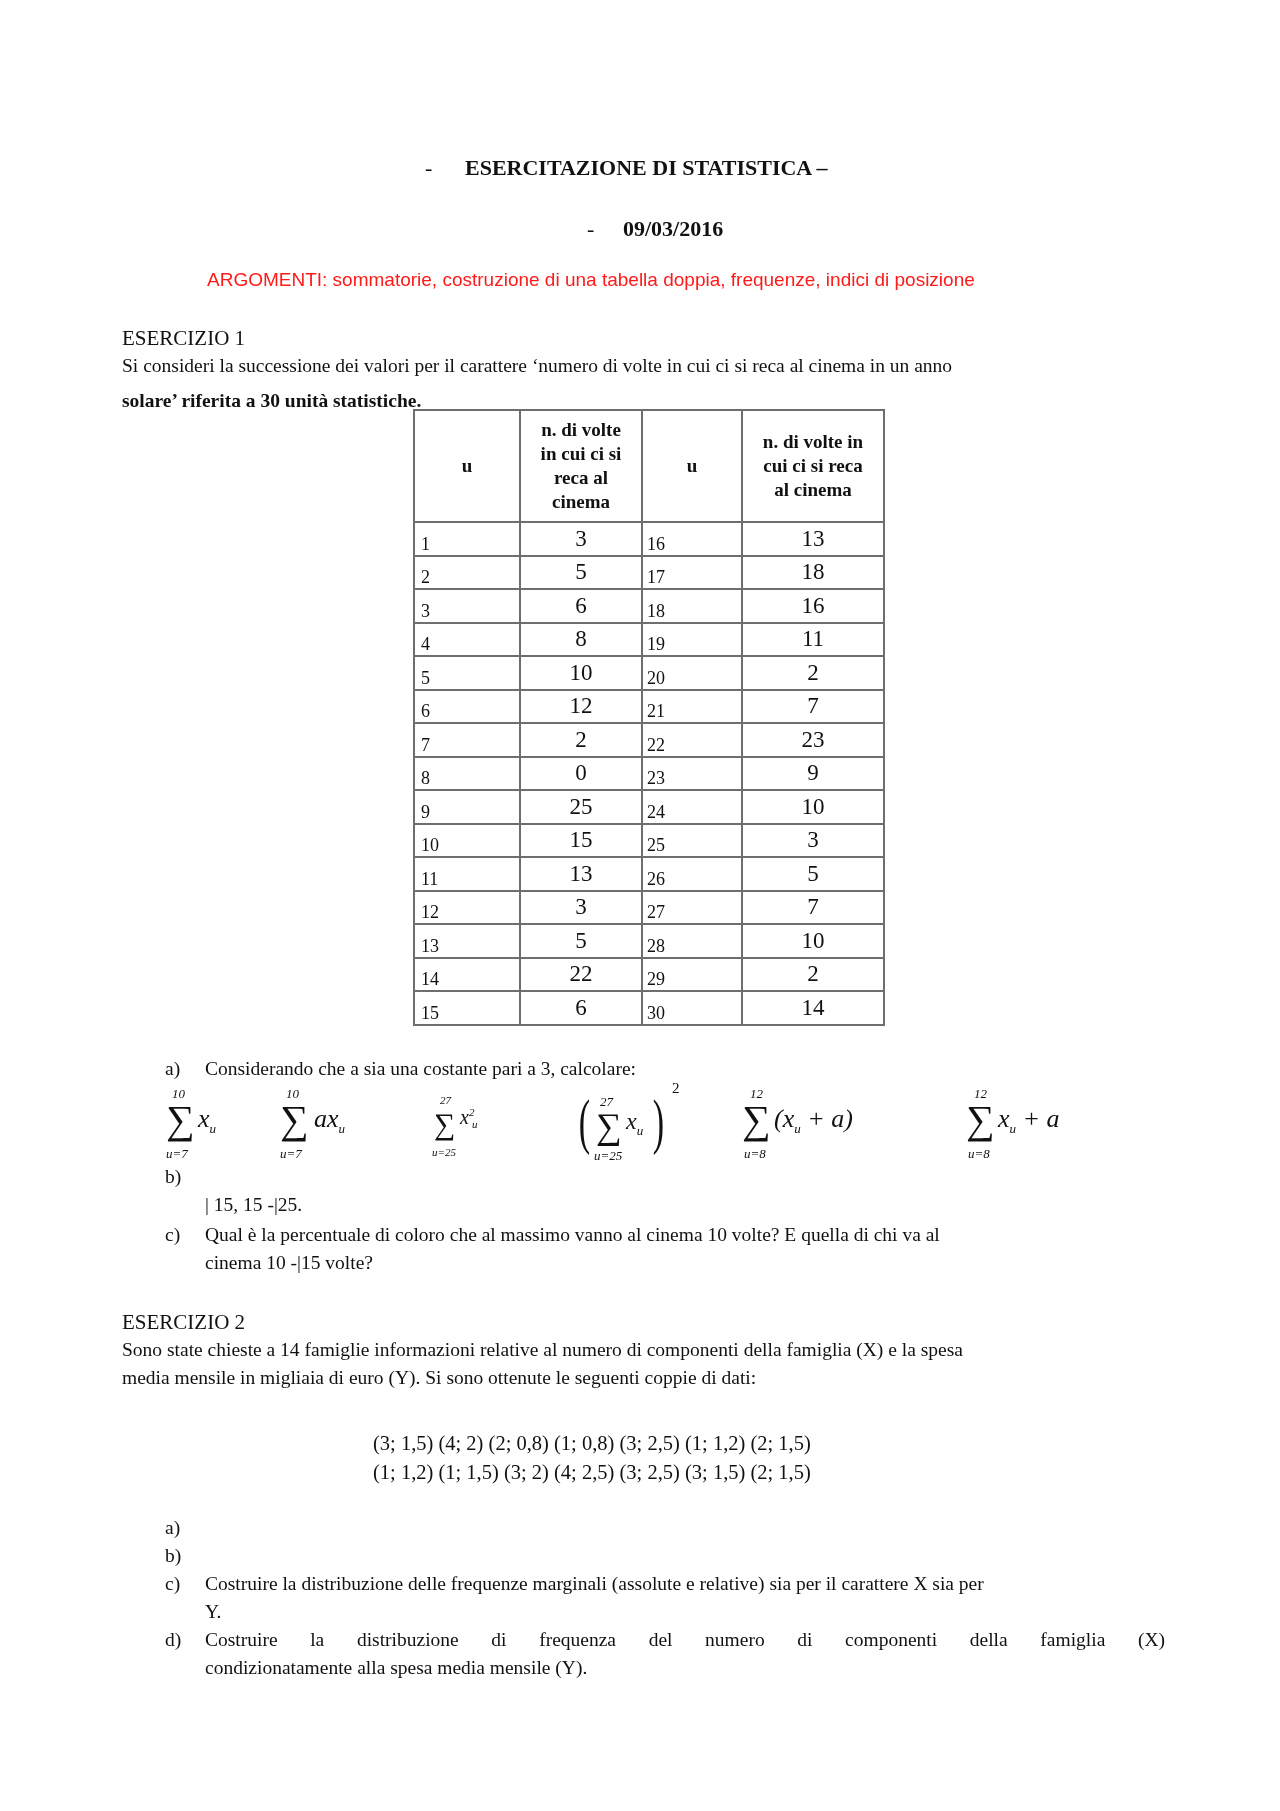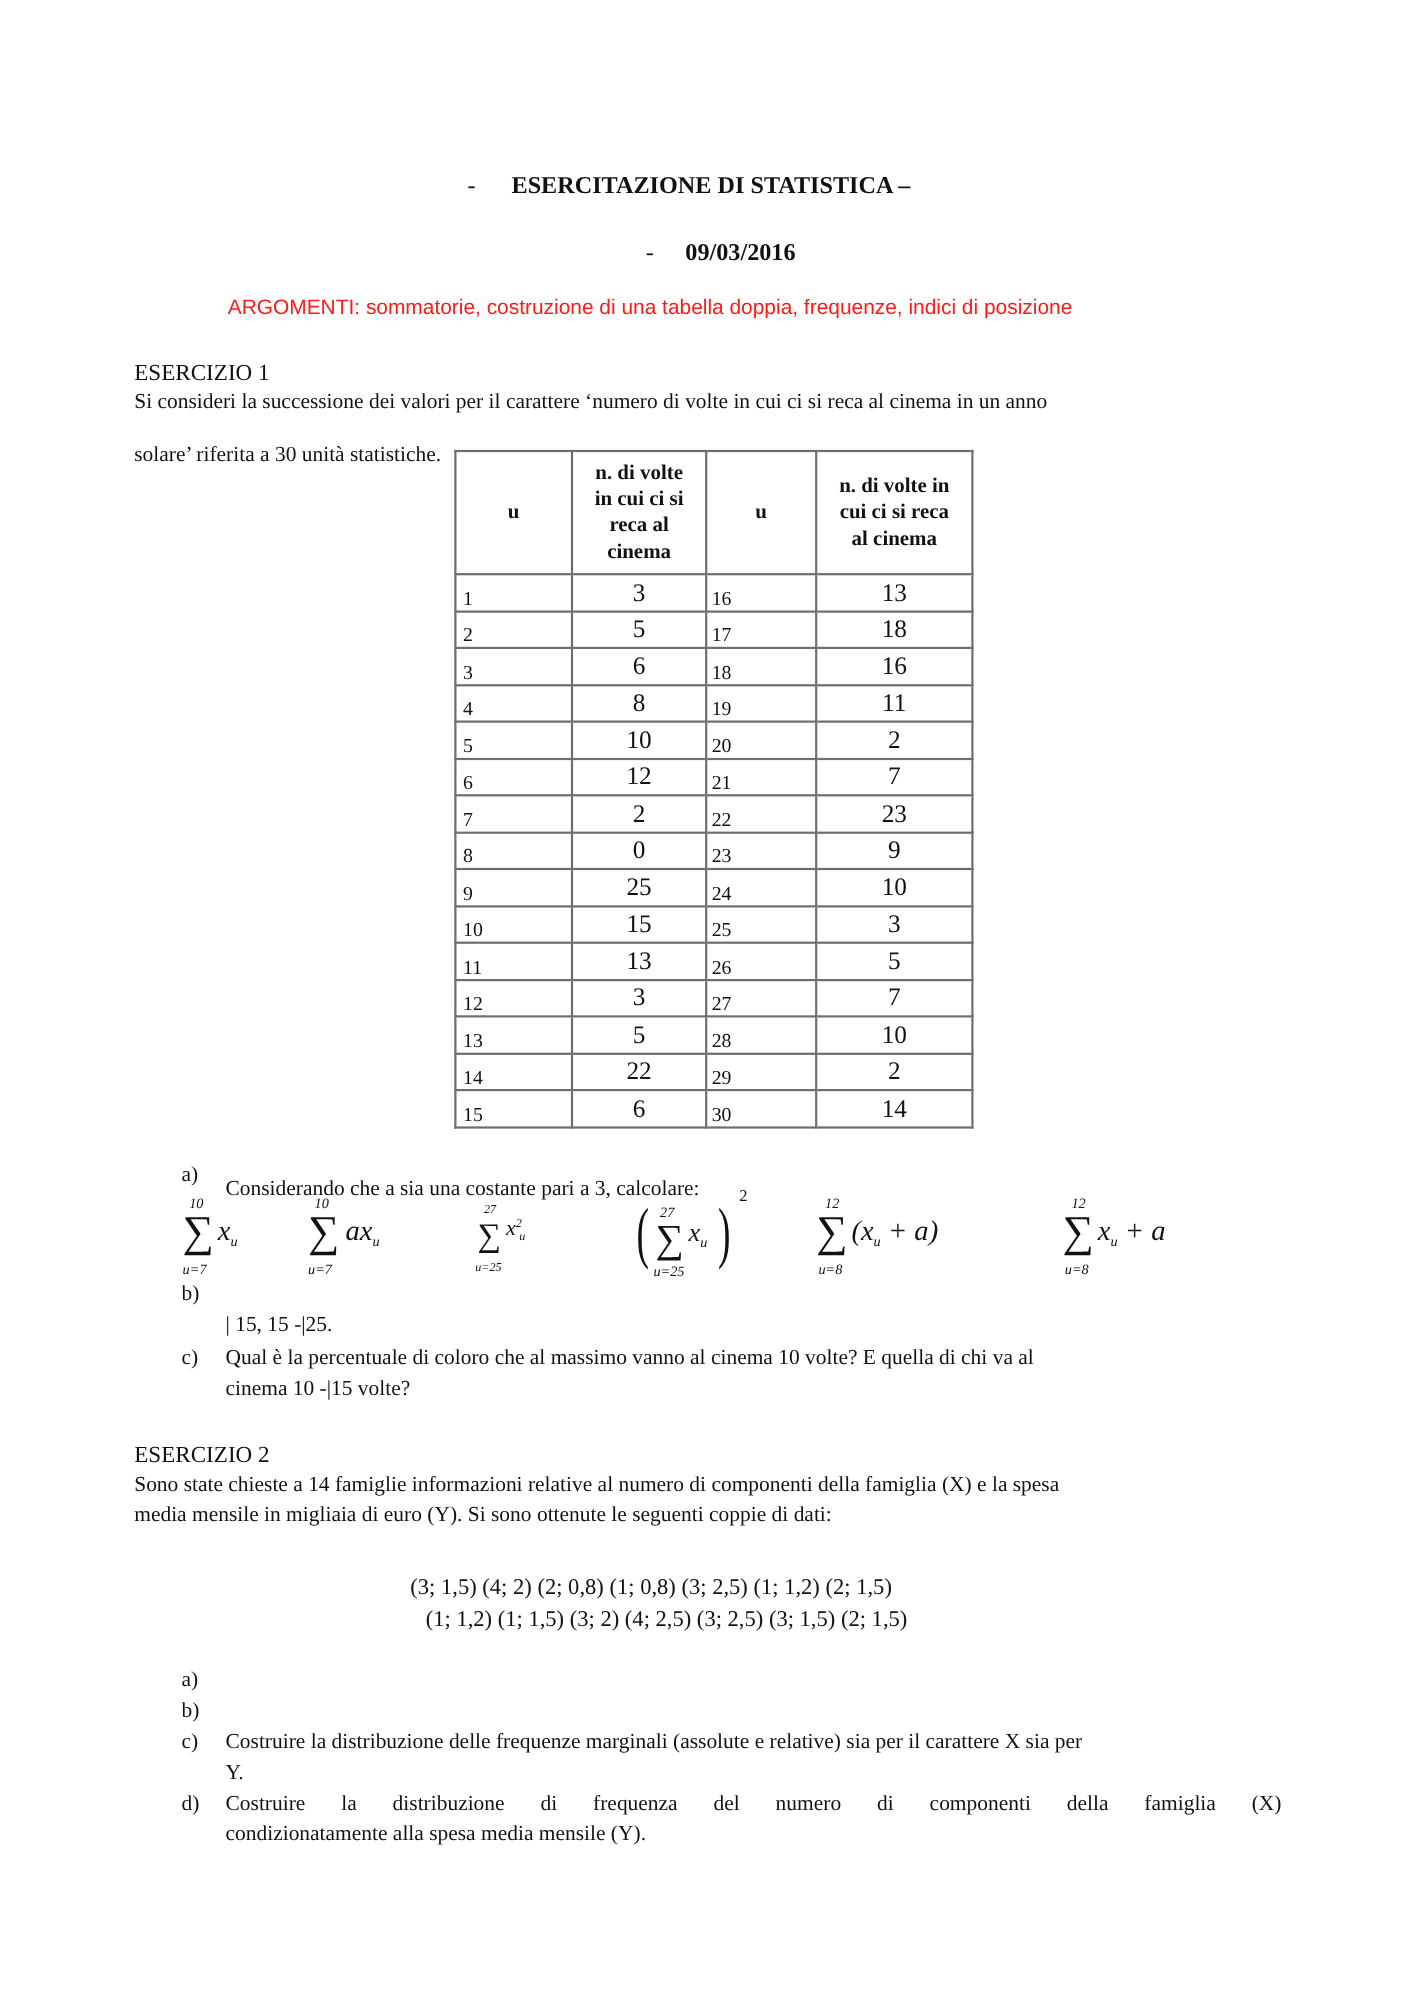--- a/index.html
+++ b/index.html
@@ -44,21 +44,21 @@
   <span class="abs dash" style="left:425px; top:155px;">-</span>
   <span class="abs title" style="left:465px; top:155px;font-family:Liberation Serif, serif;">ESERCITAZIONE DI STATISTICA –</span>
   <span class="abs dash" style="left:587px; top:216px;">-</span>
   <span class="abs title" style="left:623px; top:216px;">09/03/2016</span>
   <span class="abs args" style="left:207px; top:269px;">ARGOMENTI: sommatorie, costruzione di una tabella doppia, frequenze, indici di posizione</span>
 </div>
 
 <div>
   <span class="abs h2" style="left:122px; top:326px;">ESERCIZIO 1</span>
   <span class="abs p" style="left:122px; top:352px; white-space:nowrap;">Si consideri la successione dei valori per il carattere ‘numero di volte in cui ci si reca al cinema in un anno</span>
-  <span class="abs p" style="left:122px; top:400px; white-space:nowrap;">solare’ riferita a 30 unità statistiche.</span>
+  <span class="abs p" style="left:122px; top:387px; white-space:nowrap;font-weight:bold;">solare’ riferita a 30 unità statistiche.</span>
 
   <table class="data">
     <thead>
       <tr>
         <th style="width:104px;">u</th>
         <th style="width:120px;">
           <div>n. di volte</div>
           <div>in cui ci si</div>
           <div>reca al</div>
           <div>cinema</div>
@@ -160,21 +160,21 @@
           <td class="c-u">15</td>
           <td class="c-v">6</td>
           <td class="c-u2">30</td>
           <td class="c-v2">14</td>
         </tr>
       </tbody>
   </table>
 
   <div class="list-item" style="left:165px; top:1055px; width:1000px; height:28px;">
     <span class="lbl">a)</span>
-    <span class="txt" style="white-space:nowrap;margin-top:12px;">Considerando che a sia una costante pari a 3, calcolare:</span>
+    <span class="txt" style="white-space:nowrap;">Considerando che a sia una costante pari a 3, calcolare:</span>
   </div>
 
   <div>
 
     <div class="formula" style="left:166px; top:1086px; width:80px; height:80px;">
       <span class="lim" style="left:6px; top:0px;">10</span>
       <span class="abs sigma" style="left:0; top:14px;">∑</span>
       <span class="abs fx" style="left:32px; top:18px;"><span>x</span><span class="sub">u</span></span>
       <span class="lim" style="left:0; top:60px;">u=7</span>
     </div>
@@ -230,21 +230,21 @@
     <span class="txt" style="top:28px; white-space:nowrap;">cinema 10 -|15 volte?</span>
   </div>
 </div>
 
 <div>
   <span class="abs h2" style="left:122px; top:1310px;">ESERCIZIO 2</span>
   <span class="abs p" style="left:122px; top:1336px; white-space:nowrap;">Sono state chieste a 14 famiglie informazioni relative al numero di componenti della famiglia (X) e la spesa</span>
   <span class="abs p" style="left:122px; top:1364px; white-space:nowrap;">media mensile in migliaia di euro (Y). Si sono ottenute le seguenti coppie di dati:</span>
 
   <span class="abs" style="left:373px; top:1432px; font-size:20.5px; white-space:nowrap;">(3; 1,5) (4; 2) (2; 0,8) (1; 0,8) (3; 2,5) (1; 1,2) (2; 1,5)</span>
-  <span class="abs" style="left:387px; top:1461px; font-size:20.5px; white-space:nowrap;text-align:right;">(1; 1,2) (1; 1,5) (3; 2) (4; 2,5) (3; 2,5) (3; 1,5) (2; 1,5)</span>
+  <span class="abs" style="left:373px; top:1461px; font-size:20.5px; white-space:nowrap;text-align:right;">(1; 1,2) (1; 1,5) (3; 2) (4; 2,5) (3; 2,5) (3; 1,5) (2; 1,5)</span>
 
   <div class="list-item" style="left:165px; top:1514px; width:1000px; height:28px;">
     <span class="lbl">a)</span>
   </div>
   <div class="list-item" style="left:165px; top:1542px; width:1000px; height:28px;">
     <span class="lbl">b)</span>
   </div>
   <div class="list-item" style="left:165px; top:1570px; width:1000px; height:56px;">
     <span class="lbl">c)</span>
     <span class="txt" style="top:0; white-space:nowrap;">Costruire la distribuzione delle frequenze marginali (assolute e relative) sia per il carattere X sia per</span>

